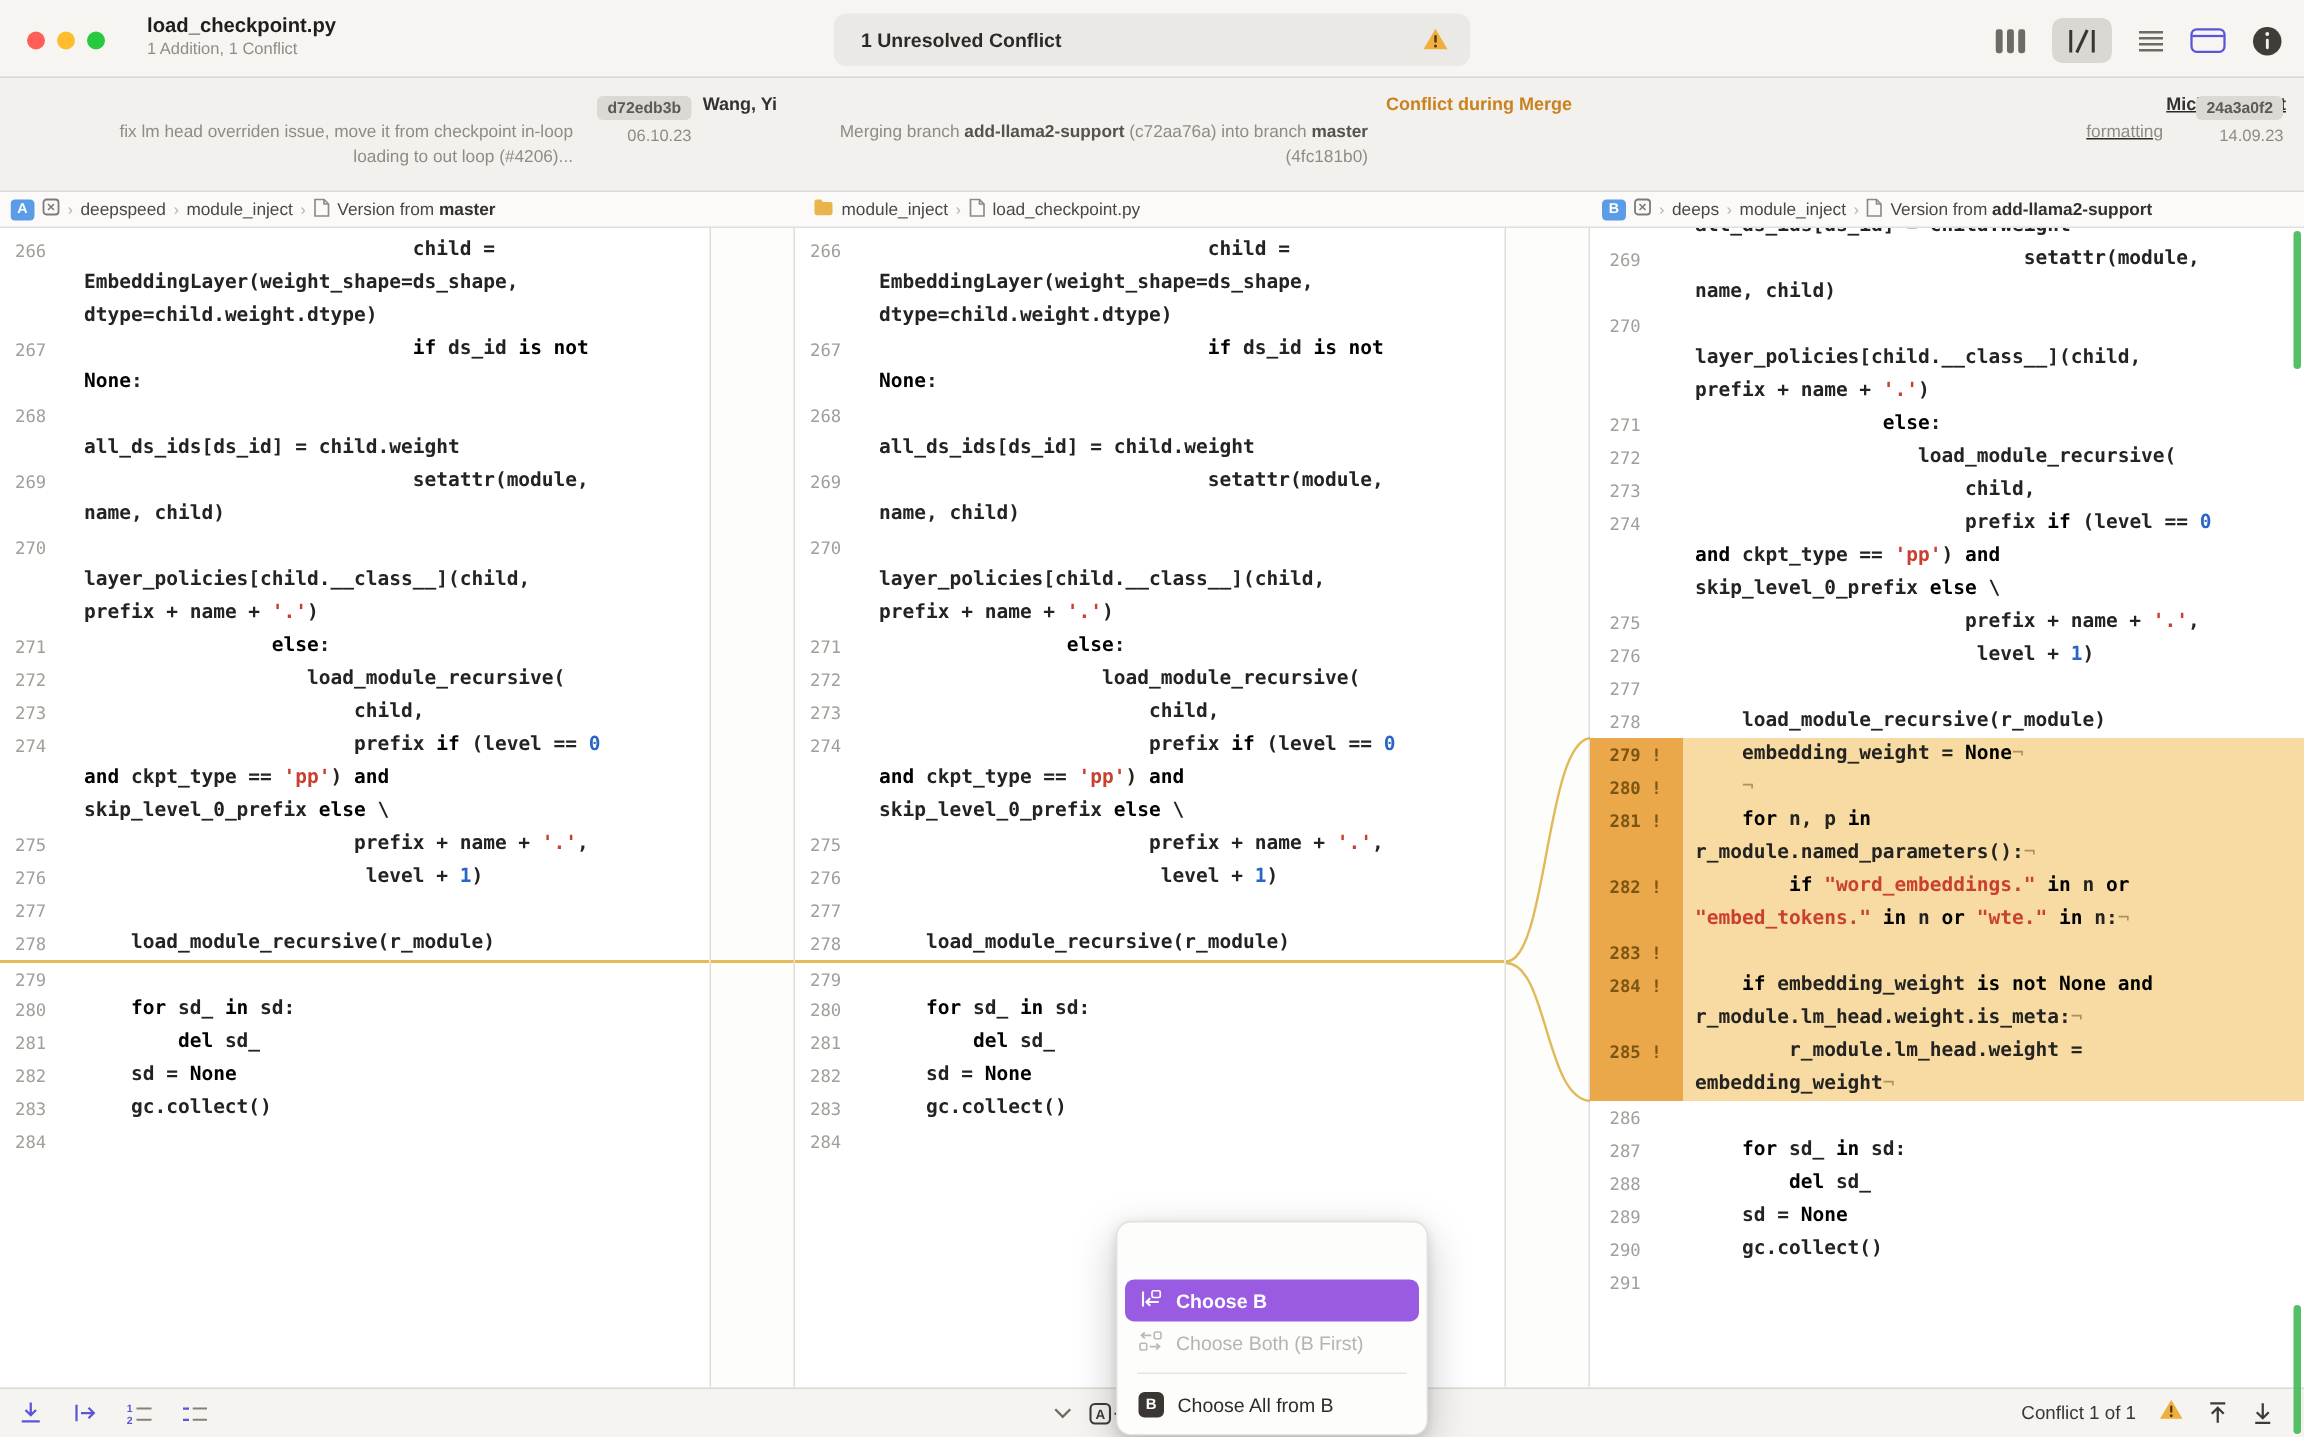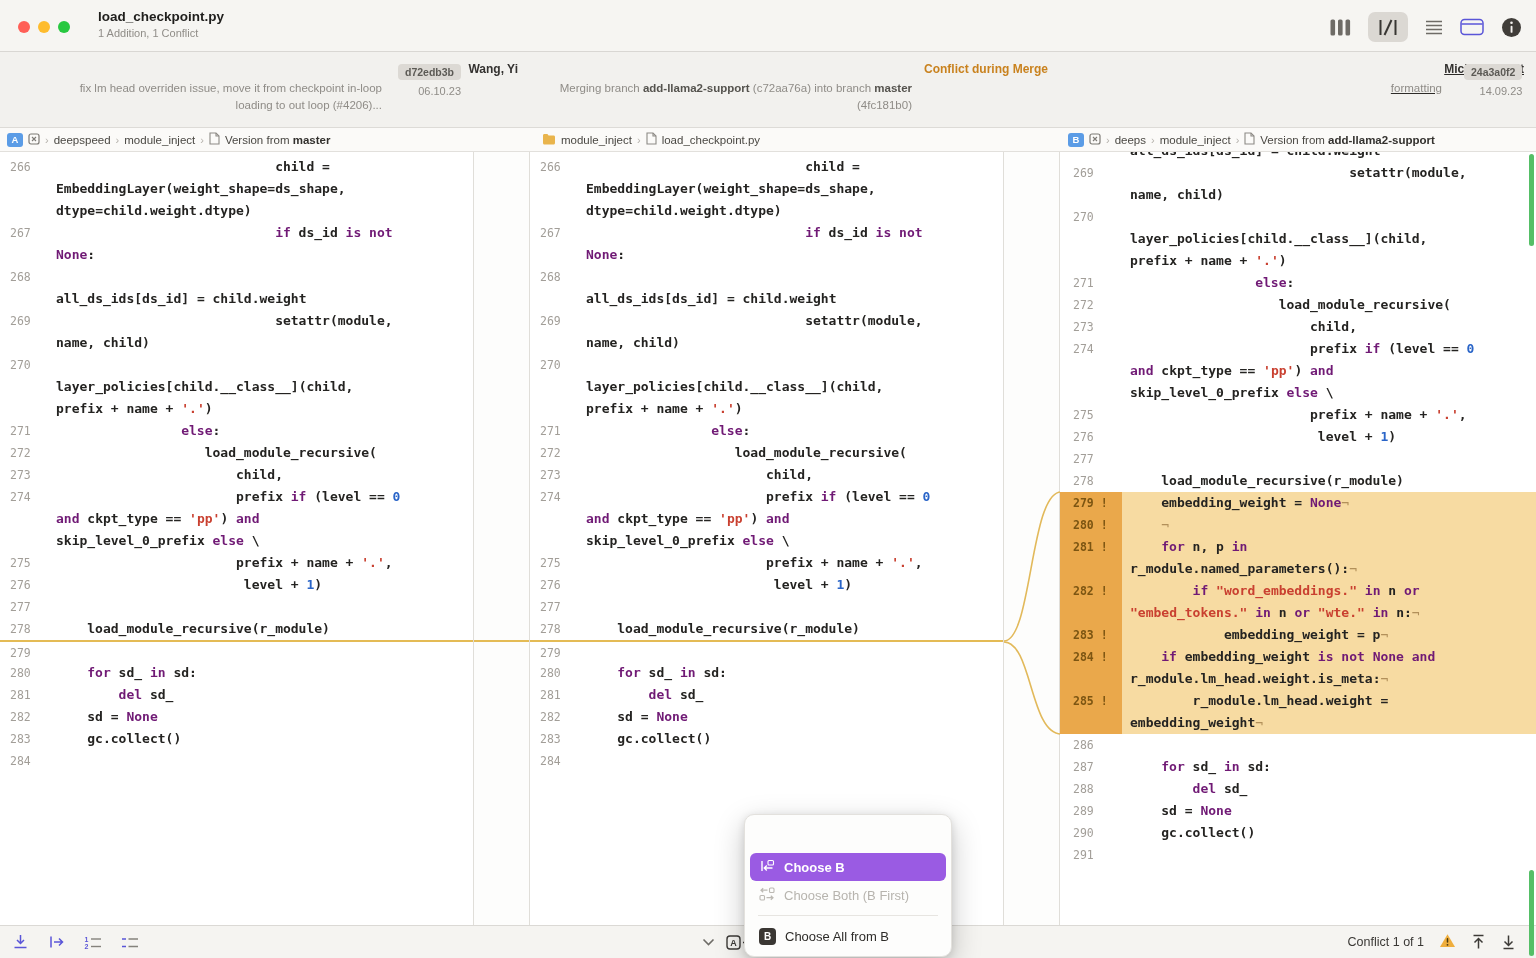--- a/index.html
+++ b/index.html
@@ -66,21 +66,21 @@
                     border-top:2px solid #e4bb55; }
   .strip-2 svg { position:absolute; top:0; left:0; }
 
   .crow { display:flex; height:22px; line-height:22px; white-space:pre;
           font-family:"DejaVu Sans Mono", monospace; font-size:13px; font-weight:600; color:#242321; }
   .gut { flex:none; width:48px; padding-left:10px; font-size:11.5px; font-weight:normal;
          color:#a29e98; }
   .pane-b .gut { width:62px; padding-left:13px; }
   .ct { flex:1; overflow:hidden; padding-left:8px; }
   .inn { display:inline-block; }
-  .tk-k { color:#701a75;margin-top:46px; } .tk-num { color:#2a65c8; } .tk-str { color:#c94030; }
+  .tk-k { color:#000000;margin-top:46px; } .tk-num { color:#2a65c8; } .tk-str { color:#c94030; }
   .tk-nl { color:#b2905a; font-weight:normal; }
   .crow.hl { background:#f7dba2; }
   .crow.hl .gut { background:#eaa84b; color:#7c5512; font-weight:bold; }
   .bang { margin-left:7px; color:#7c5512; font-weight:bold; }
   .crow.sep { border-top:2px solid #e4bb55; }
   .crow.clip { margin-top:-12px; }
 
   
   .scroll-green { position:absolute; right:2px; width:5px; background:#55bf67;
                   border-radius:3px; z-index:6; }
@@ -116,20 +116,30 @@
 
 <div class="titlebar">
   <div class="traffic">
     <span class="tl red"></span>
     <span class="tl yellow"></span>
     <span class="tl green"></span>
   </div>
   <div class="title-block">
     <div class="win-title">load_checkpoint.py</div>
     <div class="win-sub">1 Addition, 1 Conflict</div>
+  </div>
+  <div class="conflict-pill">
+    <span class="pill-label">1 Unresolved Conflict</span>
+    <span class="warn">
+      <svg width="18" height="16" viewBox="0 0 18 16">
+          <path d="M9 1.2 17 14.8H1Z" fill="#efae3d"></path>
+          <rect x="8.2" y="5.3" width="1.6" height="5.2" rx="0.8" fill="#4a3a10"></rect>
+          <circle cx="9" cy="12.6" r="1" fill="#4a3a10"></circle>
+        </svg>
+    </span>
   </div>
   <div class="tb-icons">
     <span class="tb-btn">
       <svg width="21" height="17">
           <rect x="0.5" y="0.5" width="4.6" height="16" rx="1.6" fill="#6e6b66"></rect>
           <rect x="8" y="0.5" width="4.6" height="16" rx="1.6" fill="#6e6b66"></rect>
           <rect x="15.5" y="0.5" width="4.6" height="16" rx="1.6" fill="#6e6b66"></rect>
         </svg>
     </span>
     <span class="tb-btn selected">
@@ -321,21 +331,21 @@
       <div class="crow"><span class="gut">275</span><span class="ct"><span class="inn" style="padding-left: 23ch;"><span class="tk-p">prefix + name + </span><span class="tk-str">'.'</span><span class="tk-p">,</span></span></span></div>
       <div class="crow"><span class="gut">276</span><span class="ct"><span class="inn" style="padding-left: 24ch;"><span class="tk-p">level + </span><span class="tk-num">1</span><span class="tk-p">)</span></span></span></div>
       <div class="crow"><span class="gut">277</span><span class="ct"><span class="inn"></span></span></div>
       <div class="crow"><span class="gut">278</span><span class="ct"><span class="inn" style="padding-left: 4ch;"><span class="tk-p">load_module_recursive(r_module)</span></span></span></div>
       <div class="crow hl"><span class="gut">279<span class="bang">!</span></span><span class="ct"><span class="inn" style="padding-left: 4ch;"><span class="tk-p">embedding_weight = </span><span class="tk-k">None</span><span class="tk-nl">¬</span></span></span></div>
       <div class="crow hl"><span class="gut">280<span class="bang">!</span></span><span class="ct"><span class="inn" style="padding-left: 4ch;"><span class="tk-nl">¬</span></span></span></div>
       <div class="crow hl"><span class="gut">281<span class="bang">!</span></span><span class="ct"><span class="inn" style="padding-left: 4ch; text-align: center;"><span class="tk-k">for</span><span class="tk-p"> n, p </span><span class="tk-k">in</span></span></span></div>
       <div class="crow hl"><span class="gut"></span><span class="ct"><span class="inn"><span class="tk-p">r_module.named_parameters():</span><span class="tk-nl">¬</span></span></span></div>
       <div class="crow hl"><span class="gut">282<span class="bang">!</span></span><span class="ct"><span class="inn" style="padding-left: 8ch;"><span class="tk-k">if</span><span class="tk-p"> </span><span class="tk-str">"word_embeddings."</span><span class="tk-p"> </span><span class="tk-k">in</span><span class="tk-p"> n </span><span class="tk-k">or</span></span></span></div>
       <div class="crow hl"><span class="gut"></span><span class="ct"><span class="inn"><span class="tk-str">"embed_tokens."</span><span class="tk-p"> </span><span class="tk-k">in</span><span class="tk-p"> n </span><span class="tk-k">or</span><span class="tk-p"> </span><span class="tk-str">"wte."</span><span class="tk-p"> </span><span class="tk-k">in</span><span class="tk-p"> n:</span><span class="tk-nl">¬</span></span></span></div>
-      <div class="crow hl"><span class="gut">283<span class="bang">!</span></span><span class="ct"><span class="inn" style="padding-left: 12ch;"><span class="tk-p">embedding_weight = p</span><span class="tk-nl">¬</span></span></span></div>
+      <div class="crow hl"><span class="gut">283<span class="bang">!</span></span></div>
       <div class="crow hl"><span class="gut">284<span class="bang">!</span></span><span class="ct"><span class="inn" style="padding-left: 4ch;"><span class="tk-k">if</span><span class="tk-p"> embedding_weight </span><span class="tk-k">is</span><span class="tk-p"> </span><span class="tk-k">not</span><span class="tk-p"> </span><span class="tk-k">None</span><span class="tk-p"> </span><span class="tk-k">and</span></span></span></div>
       <div class="crow hl"><span class="gut"></span><span class="ct"><span class="inn"><span class="tk-p">r_module.lm_head.weight.is_meta:</span><span class="tk-nl">¬</span></span></span></div>
       <div class="crow hl"><span class="gut">285<span class="bang">!</span></span><span class="ct"><span class="inn" style="padding-left: 8ch; text-align: center;"><span class="tk-p">r_module.lm_head.weight =</span></span></span></div>
       <div class="crow hl"><span class="gut"></span><span class="ct"><span class="inn"><span class="tk-p">embedding_weight</span><span class="tk-nl">¬</span></span></span></div>
       <div class="crow"><span class="gut">286</span><span class="ct"><span class="inn"></span></span></div>
       <div class="crow"><span class="gut">287</span><span class="ct"><span class="inn" style="padding-left: 4ch;"><span class="tk-k">for</span><span class="tk-p"> sd_ </span><span class="tk-k">in</span><span class="tk-p"> sd:</span></span></span></div>
       <div class="crow"><span class="gut">288</span><span class="ct"><span class="inn" style="padding-left: 8ch;"><span class="tk-k">del</span><span class="tk-p"> sd_</span></span></span></div>
       <div class="crow"><span class="gut">289</span><span class="ct"><span class="inn" style="padding-left: 4ch;"><span class="tk-p">sd = </span><span class="tk-k">None</span></span></span></div>
       <div class="crow"><span class="gut">290</span><span class="ct"><span class="inn" style="padding-left: 4ch;"><span class="tk-p">gc.collect()</span></span></span></div>
       <div class="crow"><span class="gut">291</span><span class="ct"><span class="inn"></span></span></div>

